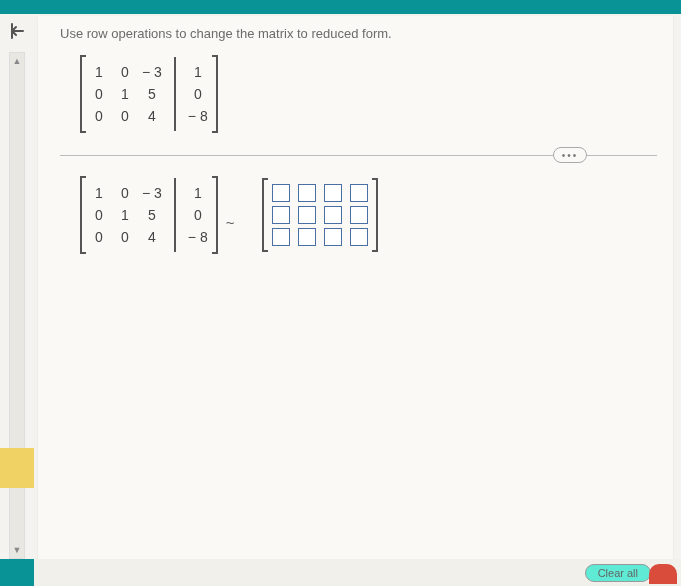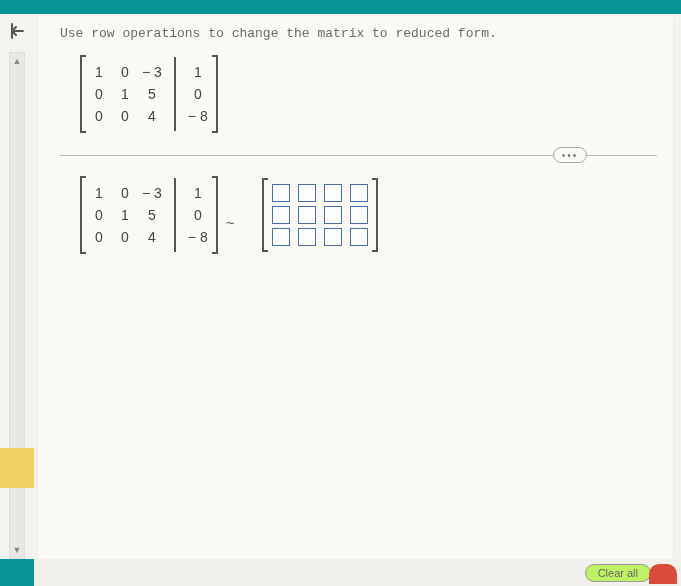--- a/index.html
+++ b/index.html
@@ -67,21 +67,20 @@
     background: #faf9f6;
     margin: 2px 8px 0 4px;
     padding: 10px 16px 0 22px;
     box-shadow: 0 1px 2px rgba(0,0,0,0.08);
     position: relative;
   }
   .question {
     color: #6b6b6b;
     font-size: 13px;
     margin-bottom: 14px;
-    font-family: Liberation Mono, monospace;
   }
   .matrix {
     display: inline-flex;
     align-items: stretch;
     color: #444;
     font-size: 14px;
     margin-left: 20px;
     margin-bottom: 14px;
   }
   .br-l, .br-m, .br-r {
@@ -160,21 +159,21 @@
     align-items: center;
     justify-content: flex-end;
     padding: 0 30px;
   }
   .clear-btn {
     border: 1px solid #999;
     border-radius: 12px;
     padding: 2px 12px;
     font-size: 11px;
     color: #666;
-    background: #bef264;
+    background: #5eead4;
     cursor: pointer;
   }
   .red-dot {
     position: absolute;
     right: 4px;
     bottom: 2px;
     width: 28px;
     height: 20px;
     background: #d94b3a;
     border-radius: 10px 10px 0 0;

